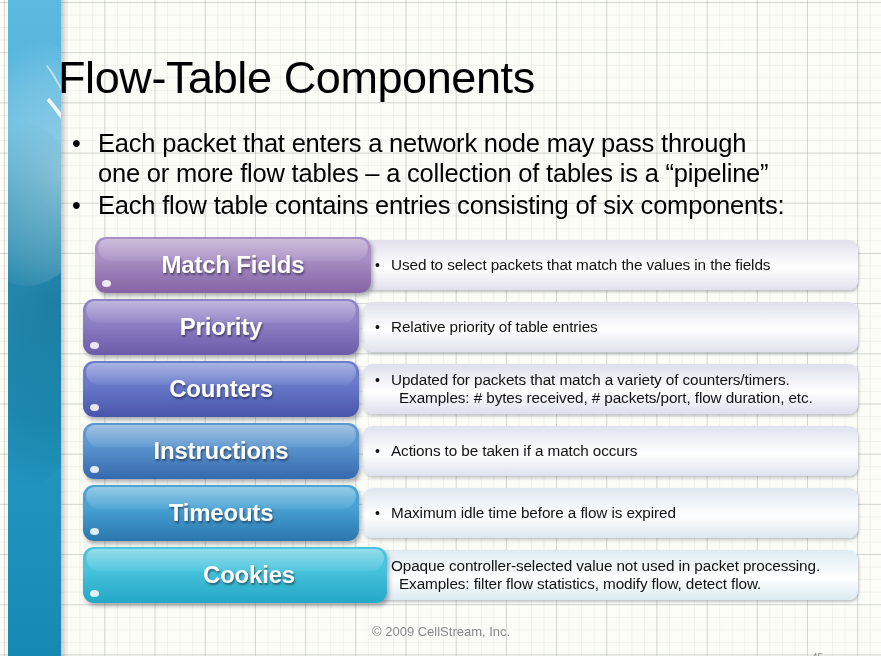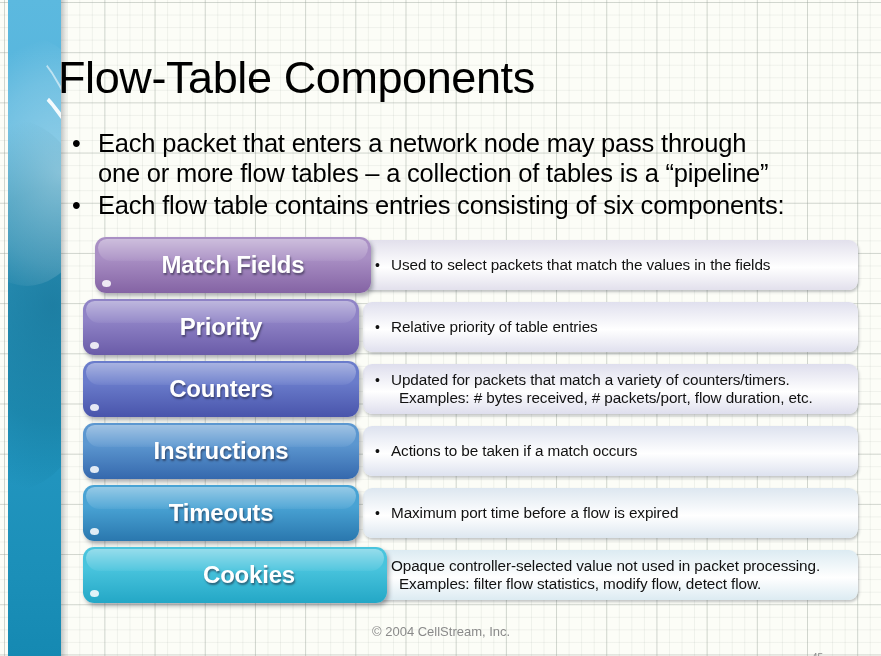--- a/index.html
+++ b/index.html
@@ -360,21 +360,21 @@
           <div class="pill-gloss"></div>
           <div class="pill-dot"></div>
           <div class="pill-label">Instructions</div>
         </div>
       </div>
       <div class="row">
         <div class="desc" style="background: linear-gradient(rgb(221, 231, 240) 0%, rgb(255, 255, 255) 55%, rgb(221, 231, 240) 100%);">
           <div class="desc-inner">
             <div class="desc-bullet">•</div>
             <div class="desc-lines">
-              <div class="desc-line">Maximum port time before a flow is expired</div>
+              <div class="desc-line">Maximum idle time before a flow is expired</div>
             </div>
           </div>
         </div>
         <div class="pill" style="background: linear-gradient(rgb(73, 163, 212) 0%, rgb(73, 163, 212) 38%, rgb(42, 119, 174) 100%);">
           <div class="pill-gloss"></div>
           <div class="pill-dot"></div>
           <div class="pill-label">Timeouts</div>
         </div>
       </div>
       <div class="row">
@@ -388,16 +388,16 @@
           </div>
         </div>
         <div class="pill" style="background: linear-gradient(rgb(73, 196, 221) 0%, rgb(73, 196, 221) 38%, rgb(35, 167, 198) 100%); padding-left: 28px;">
           <div class="pill-gloss"></div>
           <div class="pill-dot"></div>
           <div class="pill-label">Cookies</div>
         </div>
       </div>
     </div>
 
-  <div class="footer-copy">© 2004 CellStream, Inc.</div>
+  <div class="footer-copy">© 2009 CellStream, Inc.</div>
   <div class="footer-page">45</div>
 
 </div>
 
 </body></html>

